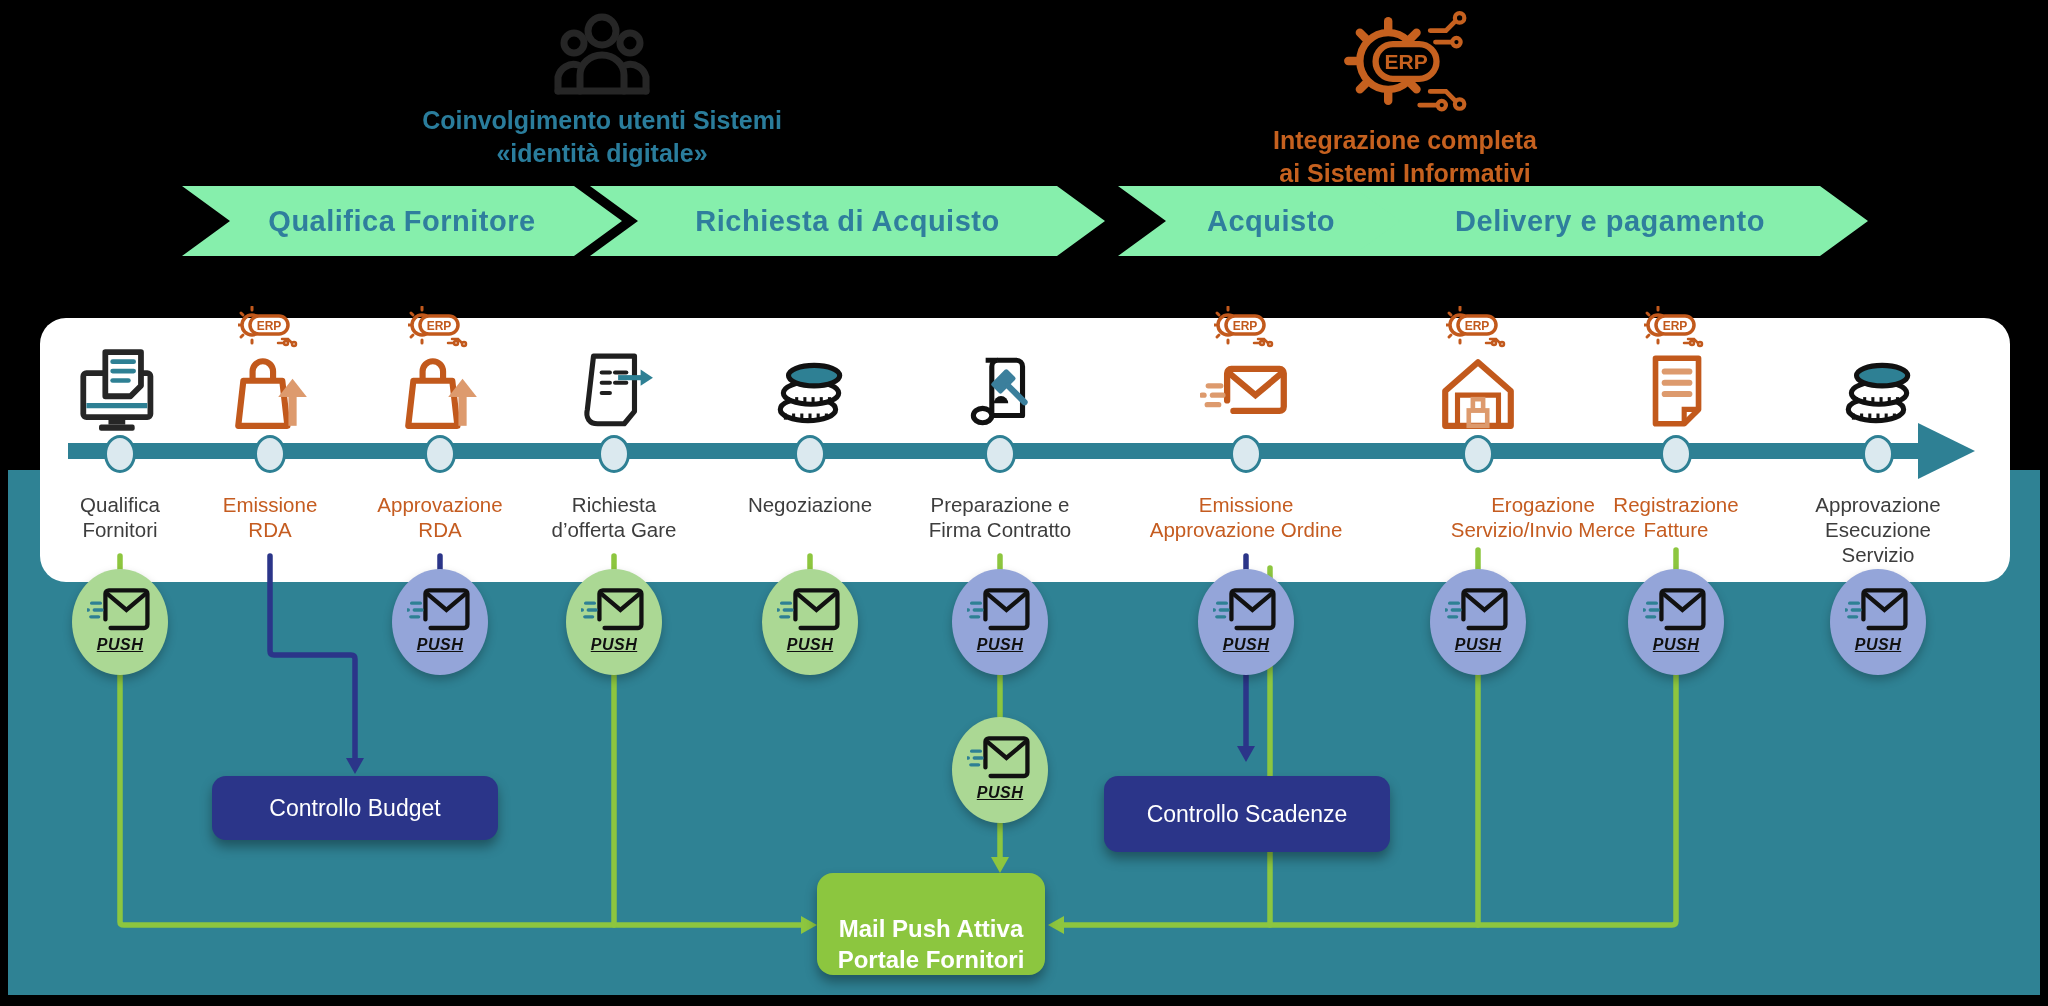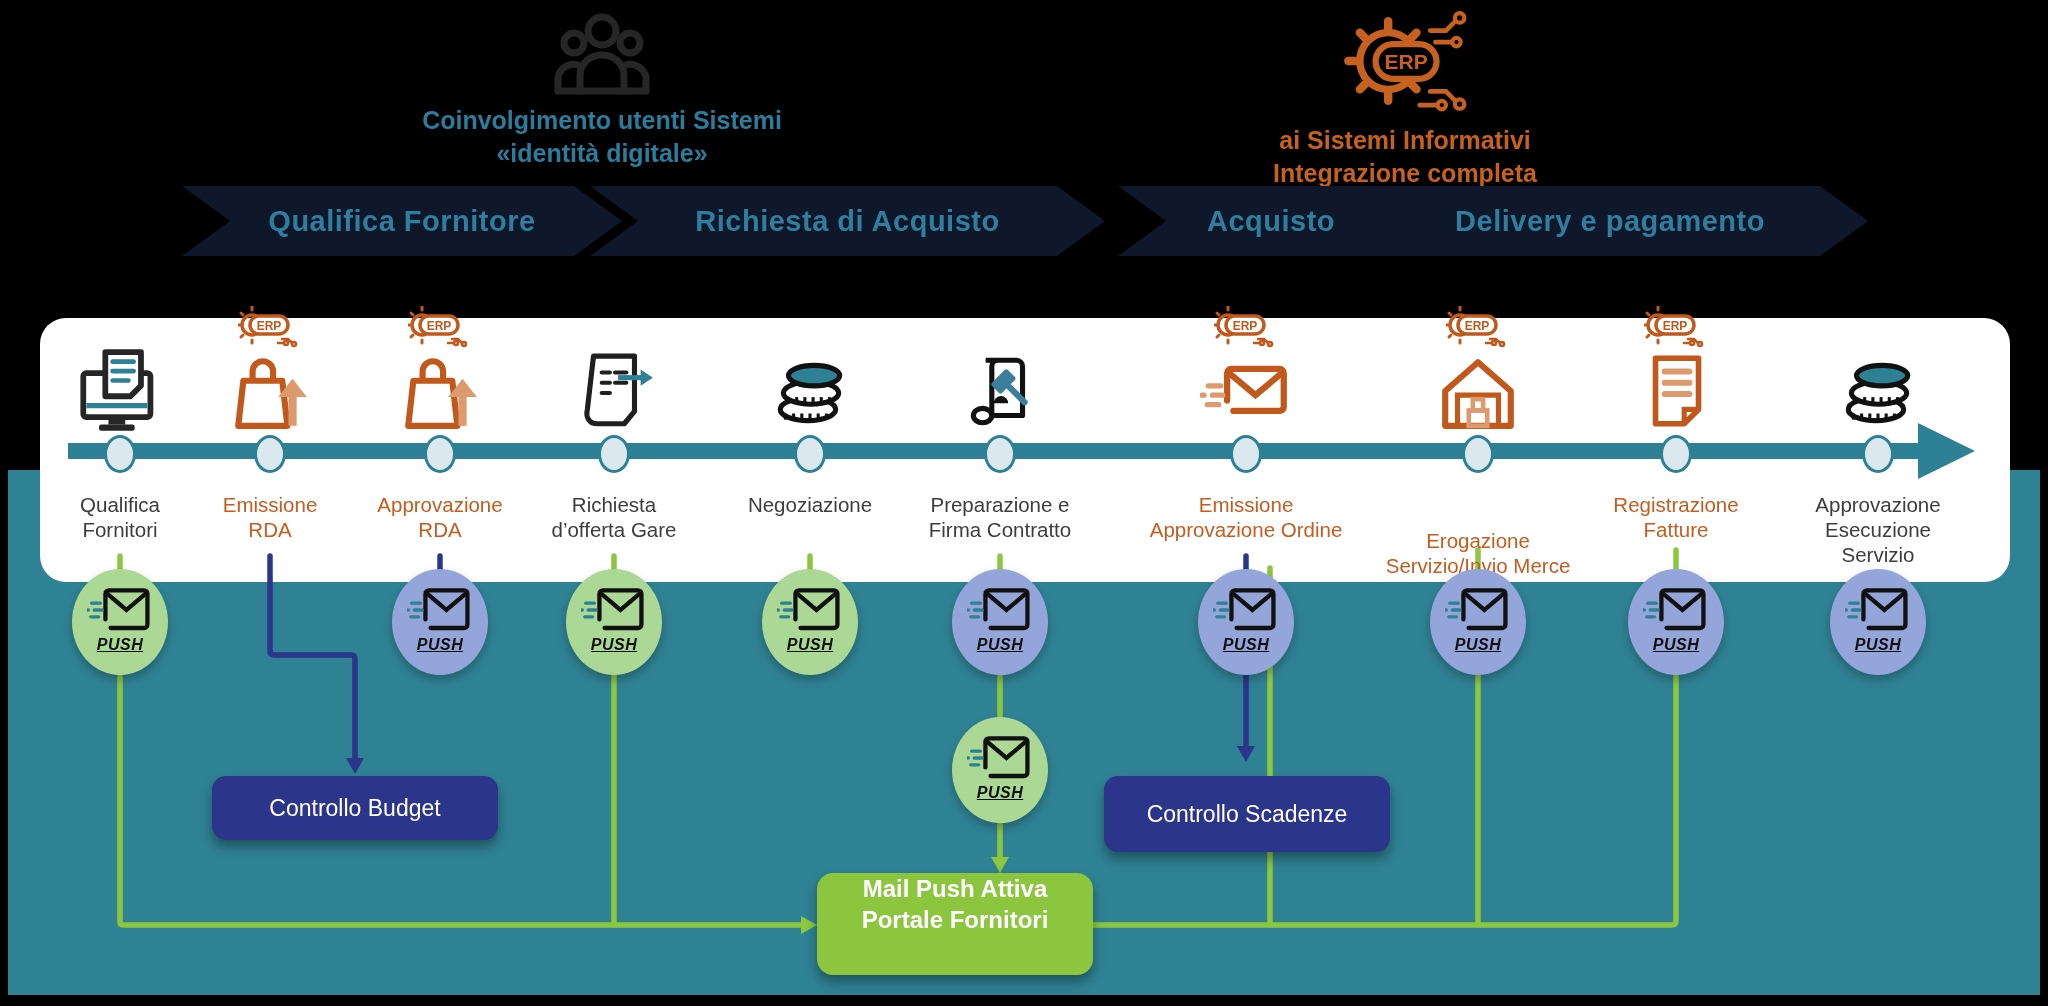--- a/index.html
+++ b/index.html
@@ -7,21 +7,21 @@
          font-family:"Liberation Sans",sans-serif;}
   .abs{position:absolute;}
   
   #teal-panel{left:8px;top:470px;width:2032px;height:525px;background:#2f8294;}
   
   .annotation{width:420px;text-align:center;}
   #ann-left{left:392px;top:10px;color:#2a7d9c;}
   #ann-right{left:1195px;top:2px;color:#c6611f;}
   .ann-text{font-size:25px;font-weight:600;line-height:33px;}
   
-  .phase-arrow{top:186px;height:70px;background:#0f172a;display:flex;align-items:center;justify-content:center;
+  .phase-arrow{top:186px;height:70px;background:#86efac;display:flex;align-items:center;justify-content:center;
     clip-path:polygon(0 0, calc(100% - 48px) 0, 100% 50%, calc(100% - 48px) 100%, 0 100%, 48px 50%);}
   .phase-arrow span{color:#2f7e9d;font-size:29px;font-weight:bold;letter-spacing:.5px;}
   
   #card{left:40px;top:318px;width:1970px;height:264px;background:#fff;border-radius:26px;z-index:1;}
   
   #timeline-bar{left:68px;top:443px;width:1852px;height:16px;background:#2e8094;z-index:2;}
   #timeline-head{left:1918px;top:423px;width:0;height:0;border-top:28px solid transparent;
     border-bottom:28px solid transparent;border-left:57px solid #2e8094;z-index:2;}
   .node{width:26px;height:32px;border:3px solid #2e8094;background:#dbe9ef;border-radius:50%;z-index:3;}
   
@@ -35,22 +35,22 @@
   
   .push-circle{width:96px;height:106px;border-radius:50%;z-index:5;display:flex;flex-direction:column;
     align-items:center;box-shadow:0 5px 10px rgba(0,0,0,.25);}
   .push-circle.green{background:#abd894;}
   .push-circle.blue{background:#94a5d9;}
   .push-circle .push-word{font-size:16px;font-weight:bold;font-style:italic;color:#101010;letter-spacing:.5px;margin-top:-2px;text-decoration:underline;}
   .push-circle svg{margin-top:17px;}
   
   .navy-box{background:#2b3589;border-radius:14px;color:#fff;font-size:23px;font-weight:normal;
     display:flex;align-items:center;justify-content:center;z-index:4;box-shadow:0 7px 12px rgba(0,0,0,.35);}
-  #mail-box{left:817px;top:873px;width:276px;height:102px;background:#8cc63f;border-radius:16px;color:#fff;
-    font-size:24px;font-weight:bold;line-height:31px;display:flex;align-items:flex-start;justify-content:center;
+  #mail-box{left:817px;top:873px;width:228px;height:102px;background:#8cc63f;border-radius:16px;color:#fff;
+    font-size:24px;font-weight:bold;line-height:31px;display:flex;align-items:flex-end;justify-content:center;
     text-align:center;z-index:4;box-shadow:0 7px 12px rgba(0,0,0,.35);}
 </style>
 </head>
 <body>
 
 <div id="stage">
 
   <div id="teal-panel" class="abs"></div>
 
   <div id="ann-left" class="abs annotation">
@@ -89,22 +89,22 @@
             <path d="M74,98 H90"></path>
         </g>
         <circle cx="112" cy="15" r="4.5" stroke-width="4"></circle>
           <circle cx="109" cy="38" r="4" stroke-width="4"></circle>
         <circle cx="112" cy="97" r="4.5" stroke-width="4"></circle>
           <circle cx="95" cy="98" r="4" stroke-width="4"></circle>
         <rect x="32" y="40" width="58" height="33" rx="16.5" fill="#000" stroke-width="6"></rect>
         <text x="61" y="64" text-anchor="middle" font-size="20" font-weight="bold" fill="#c6611f" stroke="none" font-family="Liberation Sans, sans-serif">ERP</text>
       </svg>
     </span>
+    <div class="ann-text">Integrazione completa</div>
     <div class="ann-text">ai Sistemi Informativi</div>
-    <div class="ann-text">Integrazione completa</div>
   </div>
 
   <div id="phases">
       <div class="abs phase-arrow" style="left: 182px; width: 440px;">
         <span>Qualifica Fornitore</span>
       </div>
       <div class="abs phase-arrow" style="left: 590px; width: 515px;">
         <span>Richiesta di Acquisto</span>
       </div>
       <div class="abs phase-arrow" style="left: 1118px; width: 306px;">
@@ -440,21 +440,21 @@
       <div class="abs station-icon" style="left: 1408px;">
         <svg width="88" height="84" viewBox="0 0 84 82">
    <path d="M10,74 V40 L42,12 L74,40 V74 Z" fill="none" stroke="#c2591c" stroke-width="6" stroke-linejoin="round"></path>
    <path d="M22,74 V44 H62 V74" fill="none" stroke="#c2591c" stroke-width="5"></path>
    <g fill="none" stroke="#dd9a6d" stroke-width="4.5">
      <rect x="33" y="59" width="18" height="15"></rect>
             <rect x="37" y="48" width="10" height="11"></rect>
           </g>
         </svg>
       </div>
-      <div class="abs station-label orange" style="left: 1353px; margin-top: 36px;">
+      <div class="abs station-label orange" style="left: 1418px;">
         <div>Erogazione</div>
         <div>Servizio/Invio Merce</div>
       </div>
       <div class="abs push-circle blue" style="left: 1430px; top: 569px;">
         <span><svg width="66" height="48" viewBox="0 0 76 56">
    <path d="M27,49 H66 a4,4 0 0 0 4,-4 V9 a4,4 0 0 0 -4,-4 H25 a4,4 0 0 0 -4,4 v30" fill="none" stroke="#111" stroke-width="5" stroke-linecap="round"></path>
    <path d="M23,9 L45.5,28 L68,9" fill="none" stroke="#111" stroke-width="5" stroke-linecap="round"></path>
    <g stroke="#2e8094" stroke-width="4" stroke-linecap="round">
      <line x1="5" y1="20" x2="15" y2="20"></line>
               <line x1="8" y1="28" x2="17" y2="28"></line>

